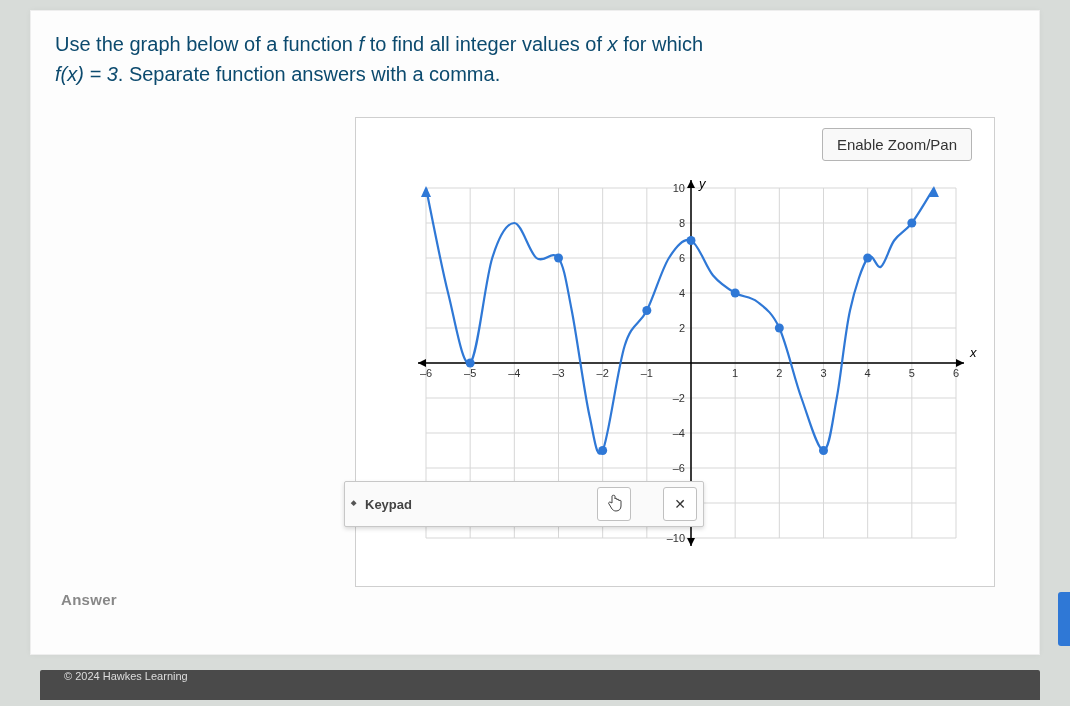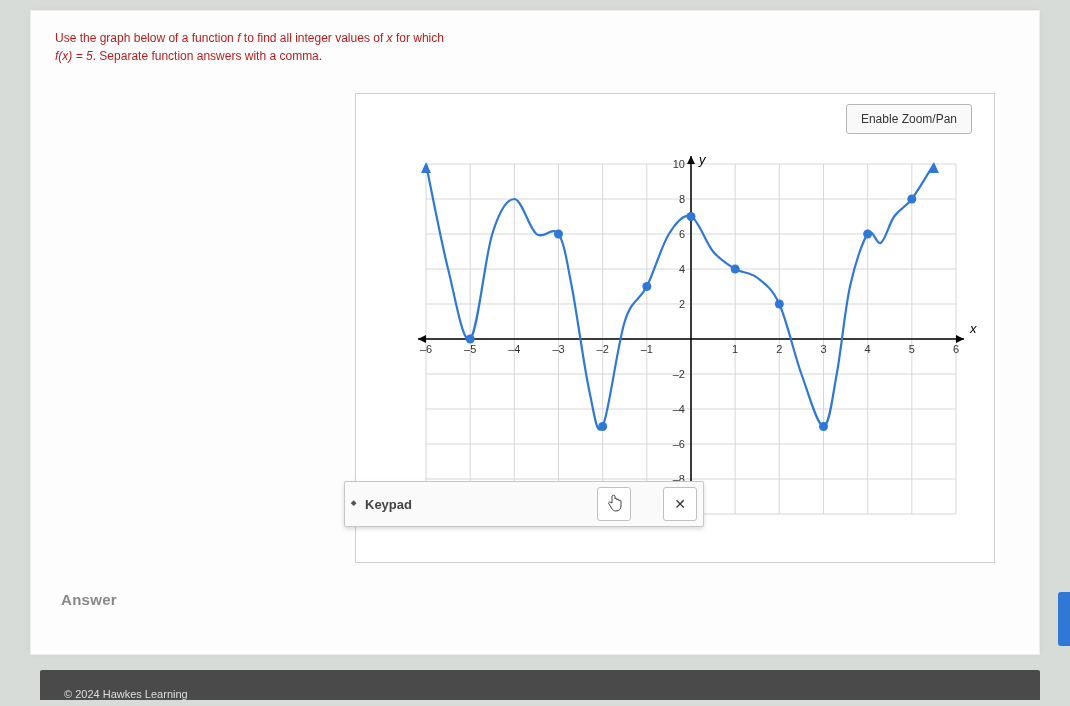--- a/index.html
+++ b/index.html
@@ -16,22 +16,22 @@
     left: 30px;
     top: 10px;
     width: 1010px;
     height: 645px;
     background: #fdfdfd;
     border: 1px solid rgba(0,0,0,0.06);
     box-shadow: 0 0 6px rgba(0,0,0,0.04);
     padding: 18px 24px 18px 24px;
   }
   .question {
-    font-size: 12px;
-    color: #b91c1c;
+    font-size: 20px;
+    color: #0c4a6e;
     line-height: 1.5;
     max-width: 660px;
   }
   .question .fn { font-style: italic; }
   .graph-area {
     position: relative;
     margin-left: 300px;
     margin-top: 28px;
     width: 640px;
     height: 470px;
@@ -39,21 +39,21 @@
     background: #fff;
   }
   .zoom-btn {
     position: absolute;
     top: 10px;
     right: 22px;
     padding: 7px 14px;
     border: 1px solid #b5b5b5;
     border-radius: 3px;
     background: #f9f9f9;
-    font-size: 12px;
+    font-size: 15px;
     color: #333;
     cursor: pointer;
   }
   .chart-slot {
     position: absolute;
     left: 10px;
     top: 50px;
     width: 620px;
     height: 400px;
   }
@@ -117,42 +117,42 @@
   .footer {
     position:absolute;
     left: 40px;
     bottom: 6px;
     width: 1000px;
     height: 30px;
     background: #4a4a4a;
     color: #ddd;
     font-size: 11px;
     display:flex;
-    align-items:flex-end;
+    align-items:flex-start;
     padding-left: 24px;
     border-radius: 2px 2px 0 0;
   }
   .side-tab{
     position:absolute;
     right:0;
     bottom:60px;
     width:12px;
     height:54px;
     background:#2f78d6;
     border-radius:3px 0 0 3px;
   }
 </style>
 </head>
 <body>
 
 <div class="page">
 
   <div class="question">
     <span>Use the graph below of a function </span><span class="fn">f</span><span> to find all integer values of </span><span class="fn">x</span><span> for which</span><br>
-    <span class="fn">f(x) = 5</span><span>. Separate function answers with a comma.</span>
+    <span class="fn">f(x) = 3</span><span>. Separate function answers with a comma.</span>
   </div>
 
   <div class="graph-area">
     <button class="zoom-btn">Enable Zoom/Pan</button>
     <div class="chart-slot">
       <svg id="chart-svg" width="620" height="400" viewBox="0 0 620 400">
           <line x1="60" y1="20" x2="60" y2="370" stroke="#d7d7d7" stroke-width="1"></line>
           <line x1="104.16666666666666" y1="20" x2="104.16666666666666" y2="370" stroke="#d7d7d7" stroke-width="1"></line>
           <line x1="148.33333333333331" y1="20" x2="148.33333333333331" y2="370" stroke="#d7d7d7" stroke-width="1"></line>
           <line x1="192.5" y1="20" x2="192.5" y2="370" stroke="#d7d7d7" stroke-width="1"></line>

